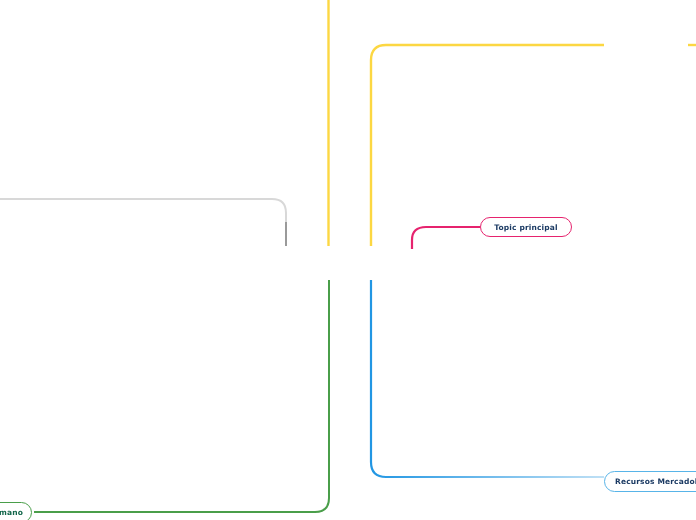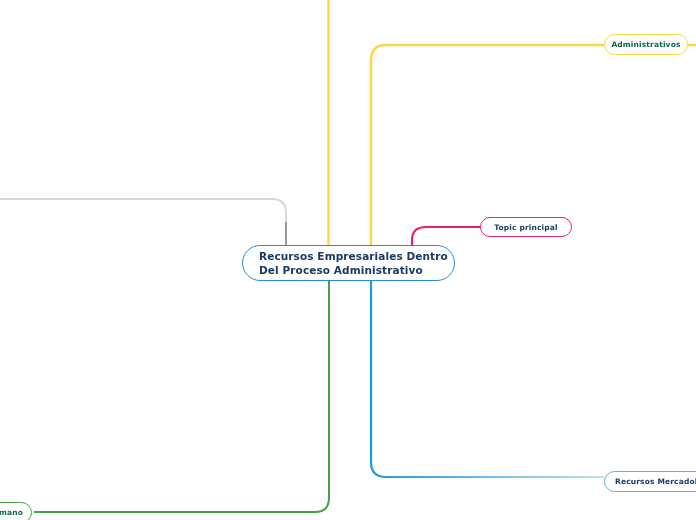--- a/index.html
+++ b/index.html
@@ -146,28 +146,21 @@
 
     <defs>
       <linearGradient id="blueFade" x1="0" y1="0" x2="1" y2="0">
         <stop offset="0%" stop-color="#2196e3"></stop>
         <stop offset="100%" stop-color="#bfe0f5"></stop>
       </linearGradient>
     </defs>
     <path d="M 371 280 L 371 462 Q 371 477 386 477 L 604 477" fill="none" stroke="url(#blueFade)" stroke-width="2.2"></path>
   </svg>
 
-  <div class="node node-central">
-    <span class="label">Recursos Empresariales Dentro
-Del Proceso Administrativo</span>
-  </div>
 
-  <div class="node node-admin">
-    <span class="label">Administrativos</span>
-  </div>
 
   <div class="node node-topic">
     <span class="label">Topic principal</span>
   </div>
 
   <div class="node node-merca">
     <span class="label">Recursos Mercadológ</span>
   </div>
 
   <div class="node node-humano">

